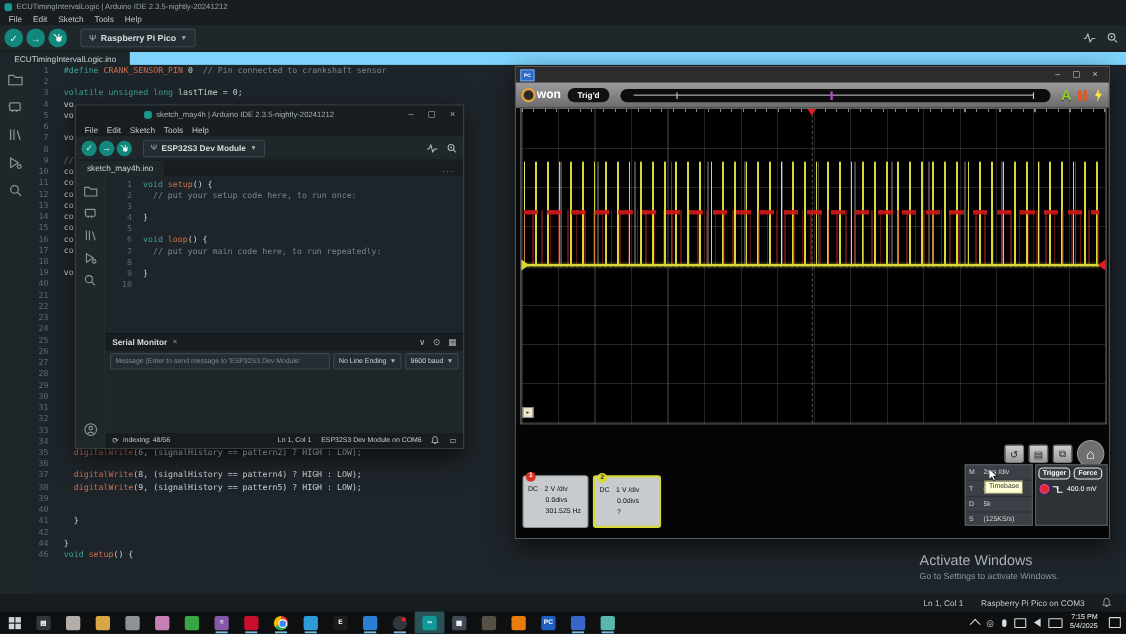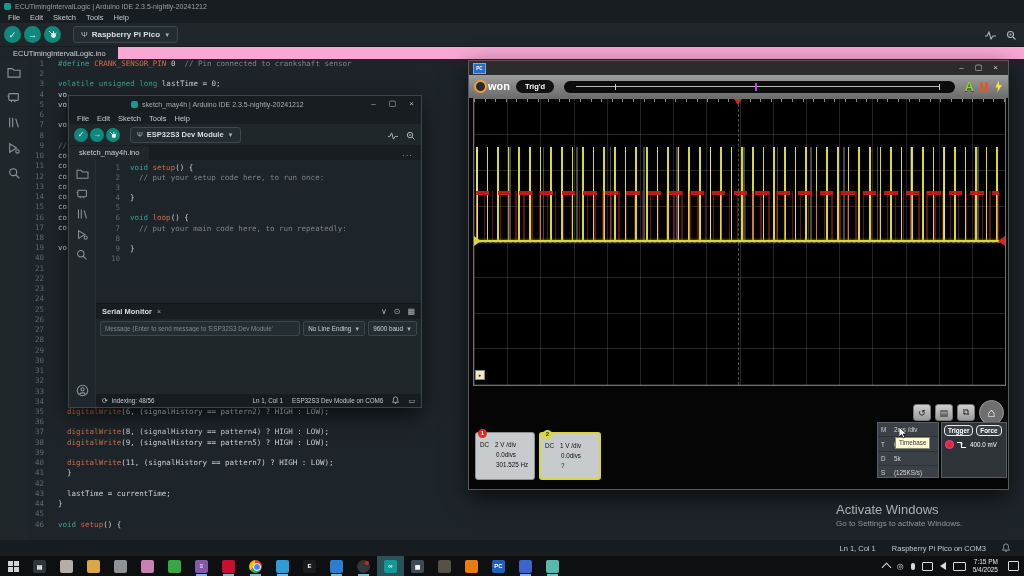--- a/index.html
+++ b/index.html
@@ -13,21 +13,21 @@
   .menubar{height:11px;background:#171d20;display:flex;align-items:center;padding-left:3px}
   .menubar span{font-size:7.5px;color:#c3cacd;padding:0 5px;cursor:default}
   .toolbar{height:23px;background:#1f272b;display:flex;align-items:center;gap:3px;padding-left:4px;position:relative;border-bottom:1px solid #161c1f}
   .circ{width:17px;height:17px;border-radius:50%;background:#12877c;color:#eaf5f3;display:flex;align-items:center;justify-content:center;font-size:9px;flex:none}
   .circ svg{display:block}
   .boardsel{height:15px;border:1px solid #3a474b;background:#242e32;border-radius:3px;display:flex;align-items:center;gap:4px;padding:0 7px;margin-left:9px}
   .usb{color:#a8b2b5;font-size:8px;line-height:1}
   .bname{font-size:8px;font-weight:bold;color:#d9dee0;white-space:nowrap}
   .caret{color:#a8b2b5;font-size:6px}
   .tb-right{position:absolute;right:8px;top:0;height:23px;display:flex;align-items:center;gap:10px;color:#aeb7ba}
-  .tabrow{height:13px;background:#f9a8d4;display:flex}
+  .tabrow{height:13px;background:#7dd3fc;display:flex}
   .tab-active{background:#1e252a;color:#ccd2d4;font-size:7.5px;padding:2px 12px 0 13px;white-space:nowrap}
   .sidebar{position:absolute;left:0;top:59px;bottom:16px;width:28px;background:#1f272b;border-right:1px solid #262f33;display:flex;flex-direction:column;align-items:center;padding-top:7px;gap:13px}
   .sidebar svg,.sidebar2 svg{display:block}
   .editor{position:absolute;left:28px;top:59px;right:0;bottom:16px;background:#1e252a;overflow:hidden}
   .crow{display:flex;height:10.24px;line-height:10.3px;font-family:"DejaVu Sans Mono",monospace;font-size:7.5px;white-space:pre}
   .crow .ln{width:16px;text-align:right;color:#5d686c;flex:none}
   .crow .cd{margin-left:14px;color:#ccd2d4}
   .kw{color:#3f9f98}.fn{color:#cd6f4a}.cn{color:#cd6f4a}.cm{color:#7d8487}
   .status-main{position:absolute;left:0;right:0;bottom:0;height:16px;background:#161c1f;display:flex;align-items:center;justify-content:flex-end;gap:16px;padding-right:14px;font-size:7.5px;color:#c3cacd}
   .status-main .ic{opacity:.85}
@@ -265,26 +265,24 @@
       <div class="crow"><span class="ln">30</span><span class="cd"></span></div>
       <div class="crow"><span class="ln">31</span><span class="cd"></span></div>
       <div class="crow"><span class="ln">32</span><span class="cd"></span></div>
       <div class="crow"><span class="ln">33</span><span class="cd"></span></div>
       <div class="crow"><span class="ln">34</span><span class="cd"></span></div>
       <div class="crow"><span class="ln">35</span><span class="cd">  <span class="fn">digitalWrite</span>(6, (signalHistory == pattern2) ? HIGH : LOW);</span></div>
       <div class="crow"><span class="ln">36</span></div>
       <div class="crow"><span class="ln">37</span><span class="cd">  <span class="fn">digitalWrite</span>(8, (signalHistory == pattern4) ? HIGH : LOW);</span></div>
       <div class="crow"><span class="ln">38</span><span class="cd">  <span class="fn">digitalWrite</span>(9, (signalHistory == pattern5) ? HIGH : LOW);</span></div>
       <div class="crow"><span class="ln">39</span></div>
-      <div class="crow"><span class="ln">40</span><span class="cd">  <span class="fn">digitalWrite</span>(11, (signalHistory == pattern7) ? HIGH : LOW);</span></div>
+      <div class="crow"><span class="ln">40</span></div>
       <div class="crow"><span class="ln">41</span><span class="cd">  }</span></div>
       <div class="crow"><span class="ln">42</span><span class="cd"></span></div>
-      <div class="crow"><span class="ln">43</span><span class="cd">  lastTime = currentTime;</span></div>
       <div class="crow"><span class="ln">44</span><span class="cd">}</span></div>
-      <div class="crow"><span class="ln">45</span><span class="cd"></span></div>
       <div class="crow"><span class="ln">46</span><span class="cd"><span class="kw">void</span> <span class="fn">setup</span>() {</span></div>
     </div>
   <div class="status-main">
     <span>Ln 1, Col 1</span>
     <span>Raspberry Pi Pico on COM3</span>
     <span class="ic">
       <svg width="8" height="9" viewBox="0 0 10 11">
           <path d="M5 1 a3 3 0 0 1 3 3 v3 l1.4 1.8 h-8.8 L2 7 v-3 a3 3 0 0 1 3 -3 z" fill="none" stroke="#c3cacd" stroke-width="1"></path>
           <circle cx="5" cy="10" r="1" fill="#c3cacd"></circle>
         </svg>

